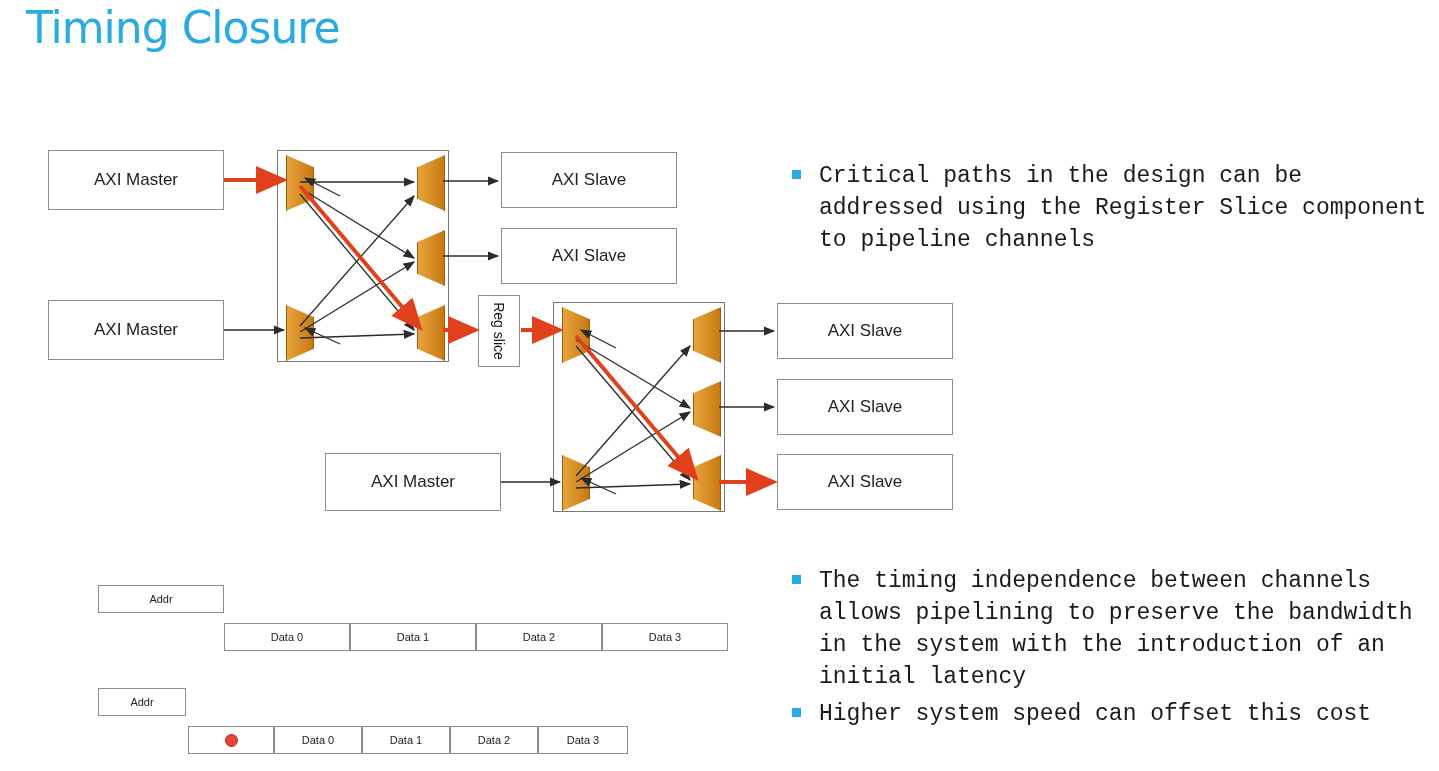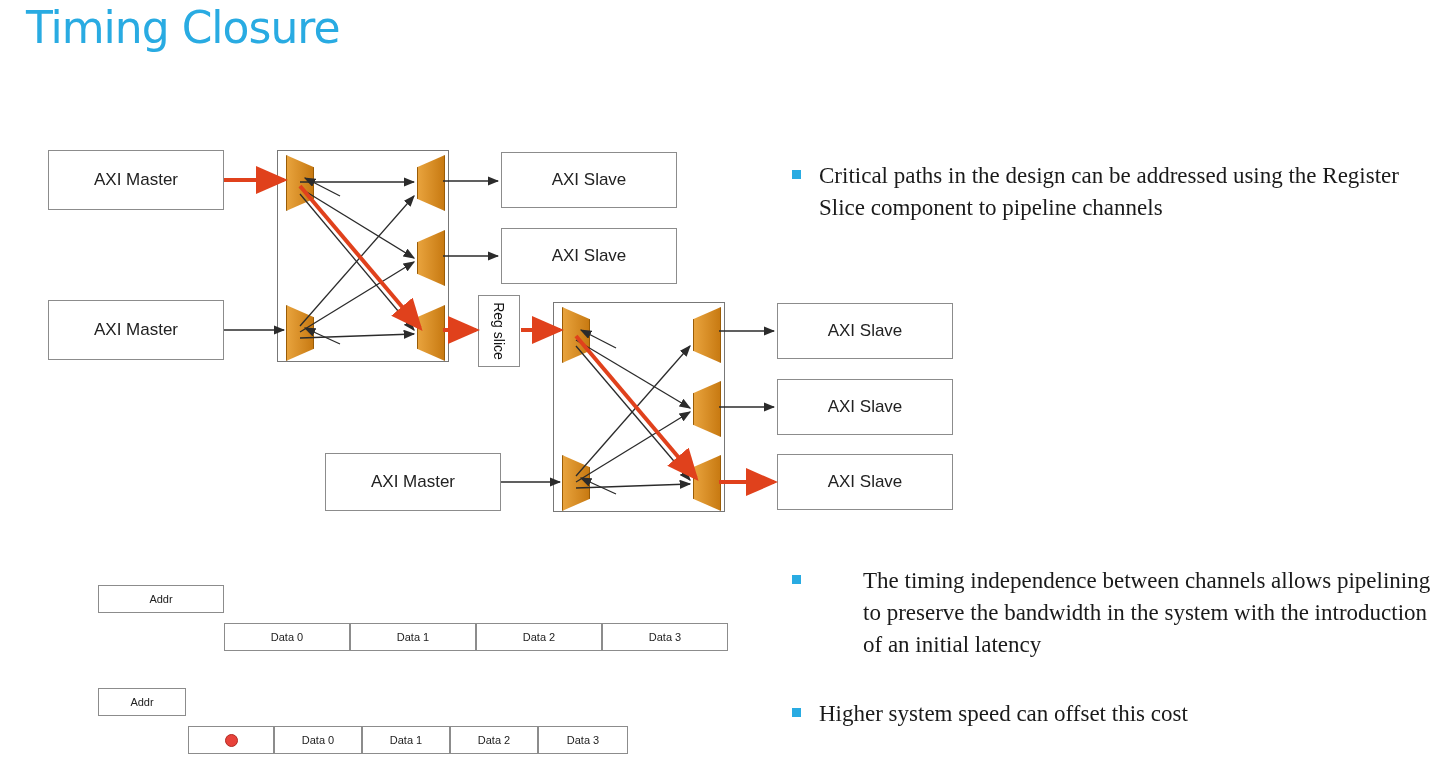--- a/index.html
+++ b/index.html
@@ -90,21 +90,21 @@
     height: 9px;
     background: #29ABE2;
     margin-top: 10px;
     margin-right: 18px;
     flex: 0 0 auto;
   }
   .bullet .btext {
     font-size: 23px;
     line-height: 32px;
     color: #1a1a1a;
-    font-family: Liberation Serif, serif;
+    font-family: Liberation Mono, monospace;
   }
   
   .cell {
     position: absolute;
     box-sizing: border-box;
     border: 1px solid #8c8c8c;
     background: #ffffff;
     display: flex;
     align-items: center;
     justify-content: center;
@@ -257,21 +257,21 @@
       <line x1="719" y1="407" x2="774" y2="407"></line>
       <line x1="501" y1="482" x2="560" y2="482"></line>
     </g>
   </svg>
 
   <div class="bullet" style="left:792px; top:160px; width:645px;">
     <div class="marker"></div>
     <div class="btext">Critical paths in the design can be addressed using the Register Slice  component to pipeline channels</div>
   </div>
 
-  <div class="bullet" style="left:792px; top:565px; width:645px;gap:44px;">
+  <div class="bullet" style="left:792px; top:565px; width:645px;">
     <div class="marker"></div>
     <div class="btext">The timing independence between channels allows pipelining to preserve the bandwidth in the system with the introduction of an initial latency</div>
   </div>
 
   <div class="bullet" style="left:792px; top:698px; width:645px;">
     <div class="marker"></div>
     <div class="btext">Higher system speed can offset this cost</div>
   </div>
 
   <div class="cell" style="left:98px; top:585px; width:126px; height:28px;">

